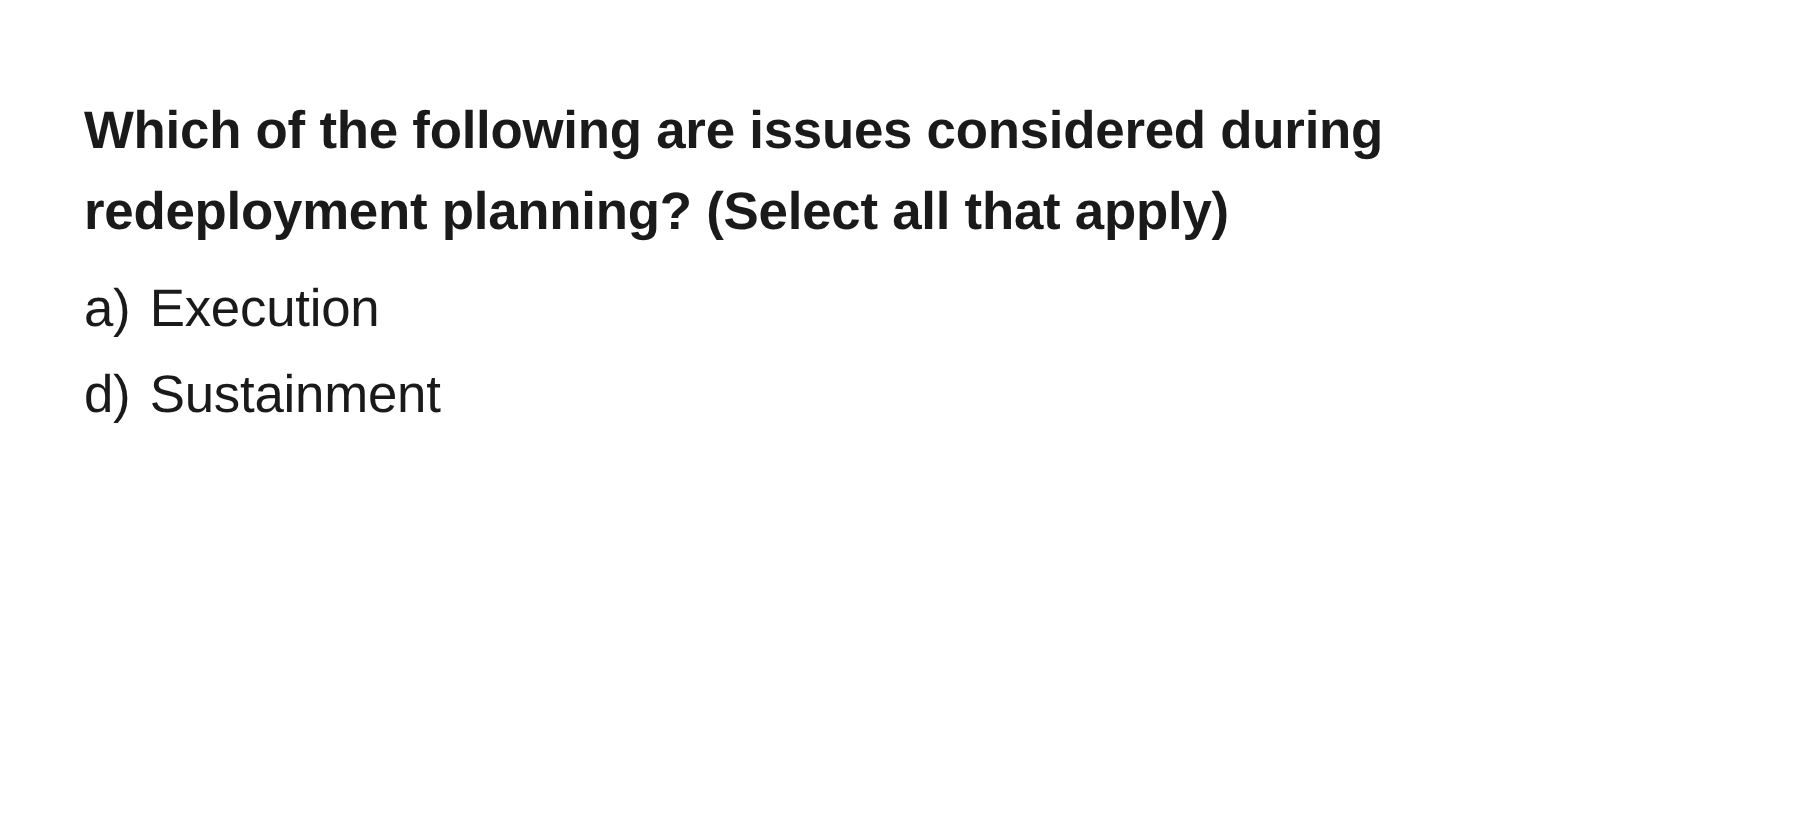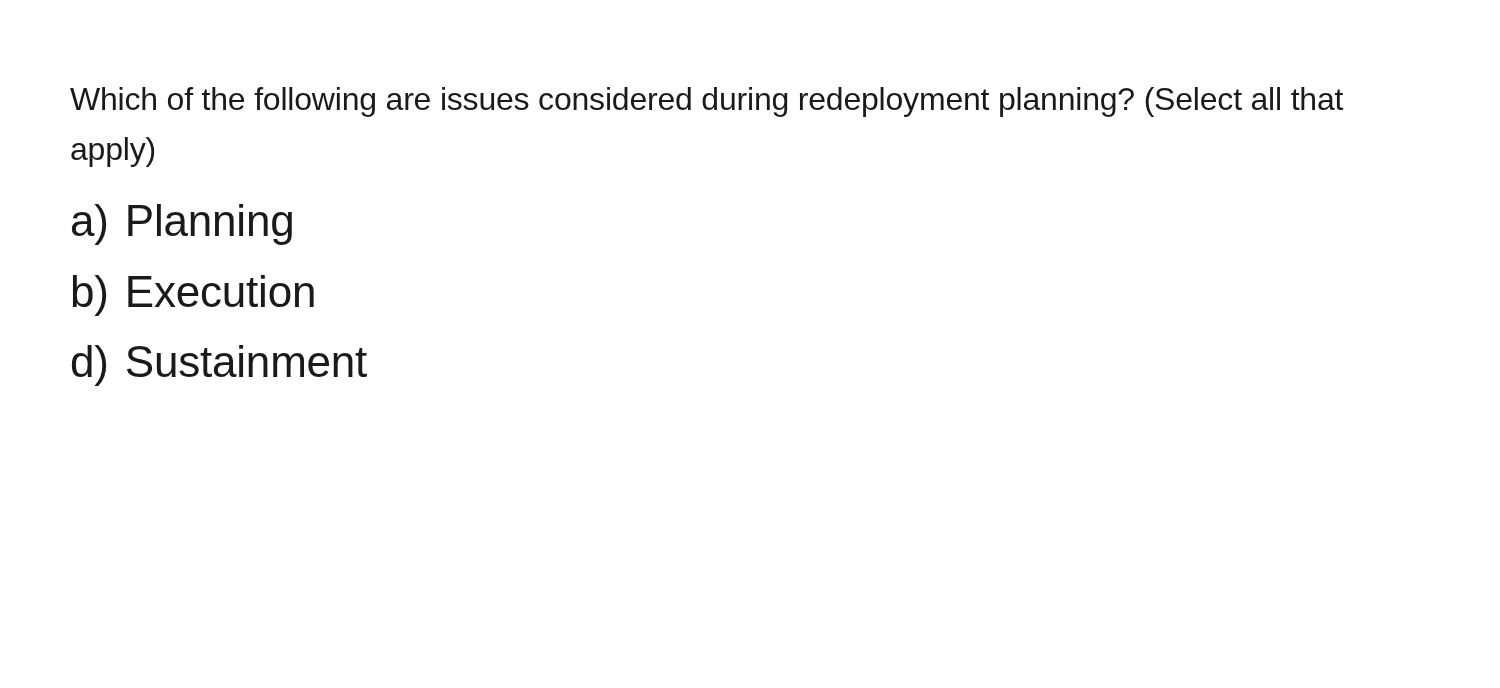--- a/index.html
+++ b/index.html
@@ -9,23 +9,23 @@
     }
     body {
       width: 1500px;
       height: 688px;
       background: #ffffff;
       font-family: -apple-system, BlinkMacSystemFont, "Segoe UI", Helvetica, Arial, sans-serif;
       padding: 75px 70px;
       color: #1a1a1a;
     }
     .question-text {
-      font-size: 32px;
+      font-size: 44px;
       line-height: 1.55;
-      font-weight: 400;
+      font-weight: 700;
       letter-spacing: -0.2px;
     }
     .options {
       margin-top: 12px;
     }
     .option {
       font-size: 44px;
       line-height: 1.6;
       font-weight: 400;
       letter-spacing: -0.2px;
@@ -39,23 +39,19 @@
     }
   </style>
 </head>
 <body>
 
 <div class="question-text">Which of the following are issues considered during redeployment planning? (Select all that apply)</div>
 
 <div class="options">
   <div class="option">
     <span class="option-label">a)</span>
-    <span class="option-value">Planning</span>
-  </div>
-  <div class="option">
-    <span class="option-label">b)</span>
     <span class="option-value">Execution</span>
   </div>
   <div class="option">
     <span class="option-label">d)</span>
     <span class="option-value">Sustainment</span>
   </div>
 </div>
 
 </body></html>

